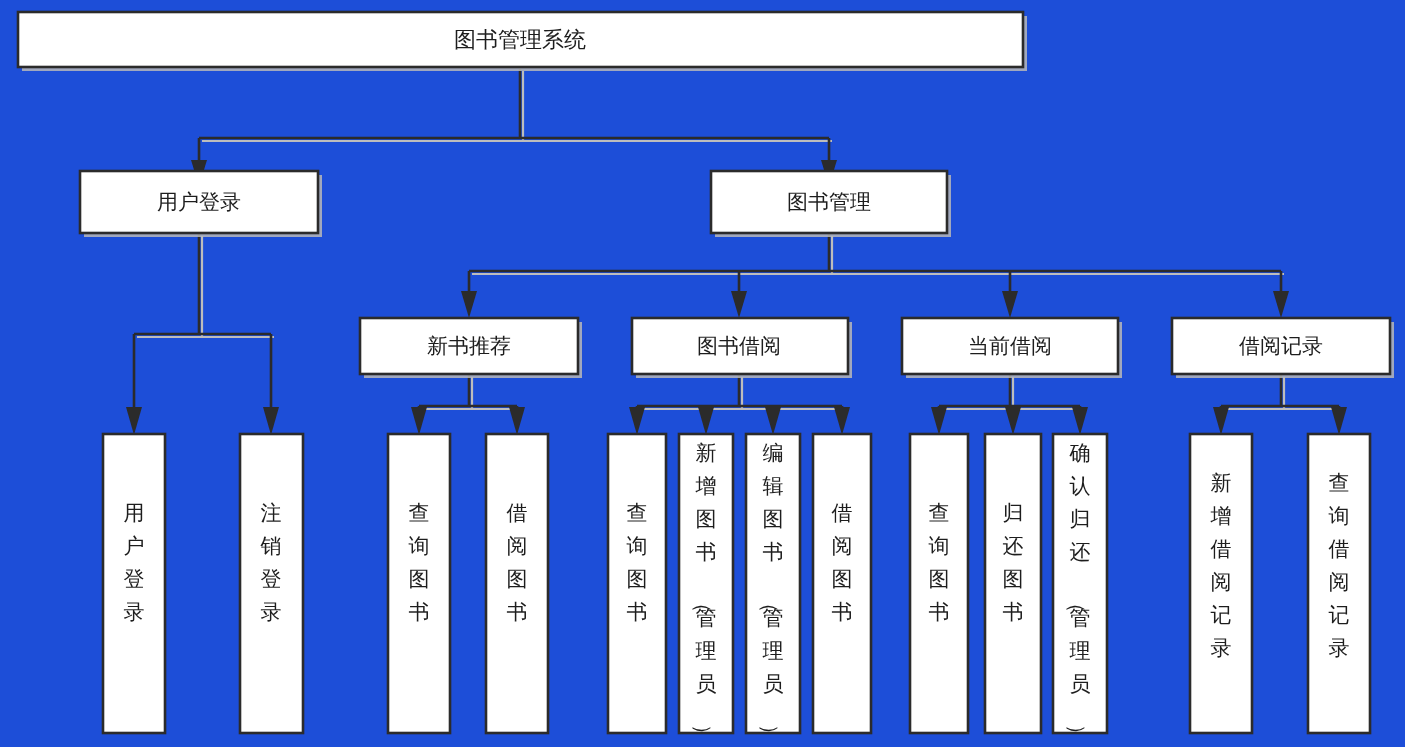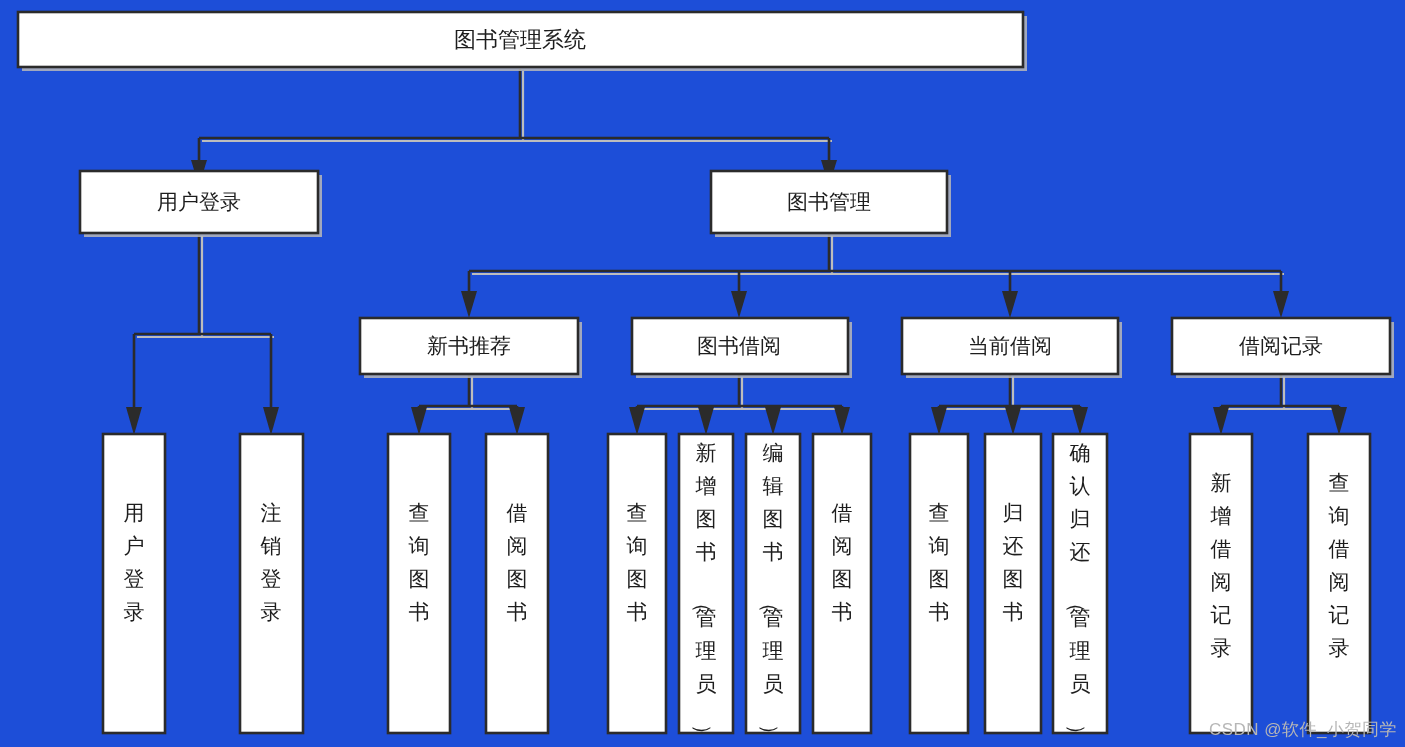--- a/index.html
+++ b/index.html
@@ -233,14 +233,13 @@
         <text class="vert-label" x="1221" y="490"><tspan x="1221" y="490">新</tspan><tspan x="1221" y="523">增</tspan><tspan x="1221" y="556">借</tspan><tspan x="1221" y="589">阅</tspan><tspan x="1221" y="622">记</tspan><tspan x="1221" y="655">录</tspan></text>
       </g>
 
       <g>
         <rect class="node-box" x="1308" y="434" width="62" height="299"></rect>
         <text class="vert-label" x="1339" y="490"><tspan x="1339" y="490">查</tspan><tspan x="1339" y="523">询</tspan><tspan x="1339" y="556">借</tspan><tspan x="1339" y="589">阅</tspan><tspan x="1339" y="622">记</tspan><tspan x="1339" y="655">录</tspan></text>
       </g>
     </g>
   </svg>
 
-  <div class="watermark">CSDN @软件_小贺同学</div>
 </div>
 
 </body></html>

